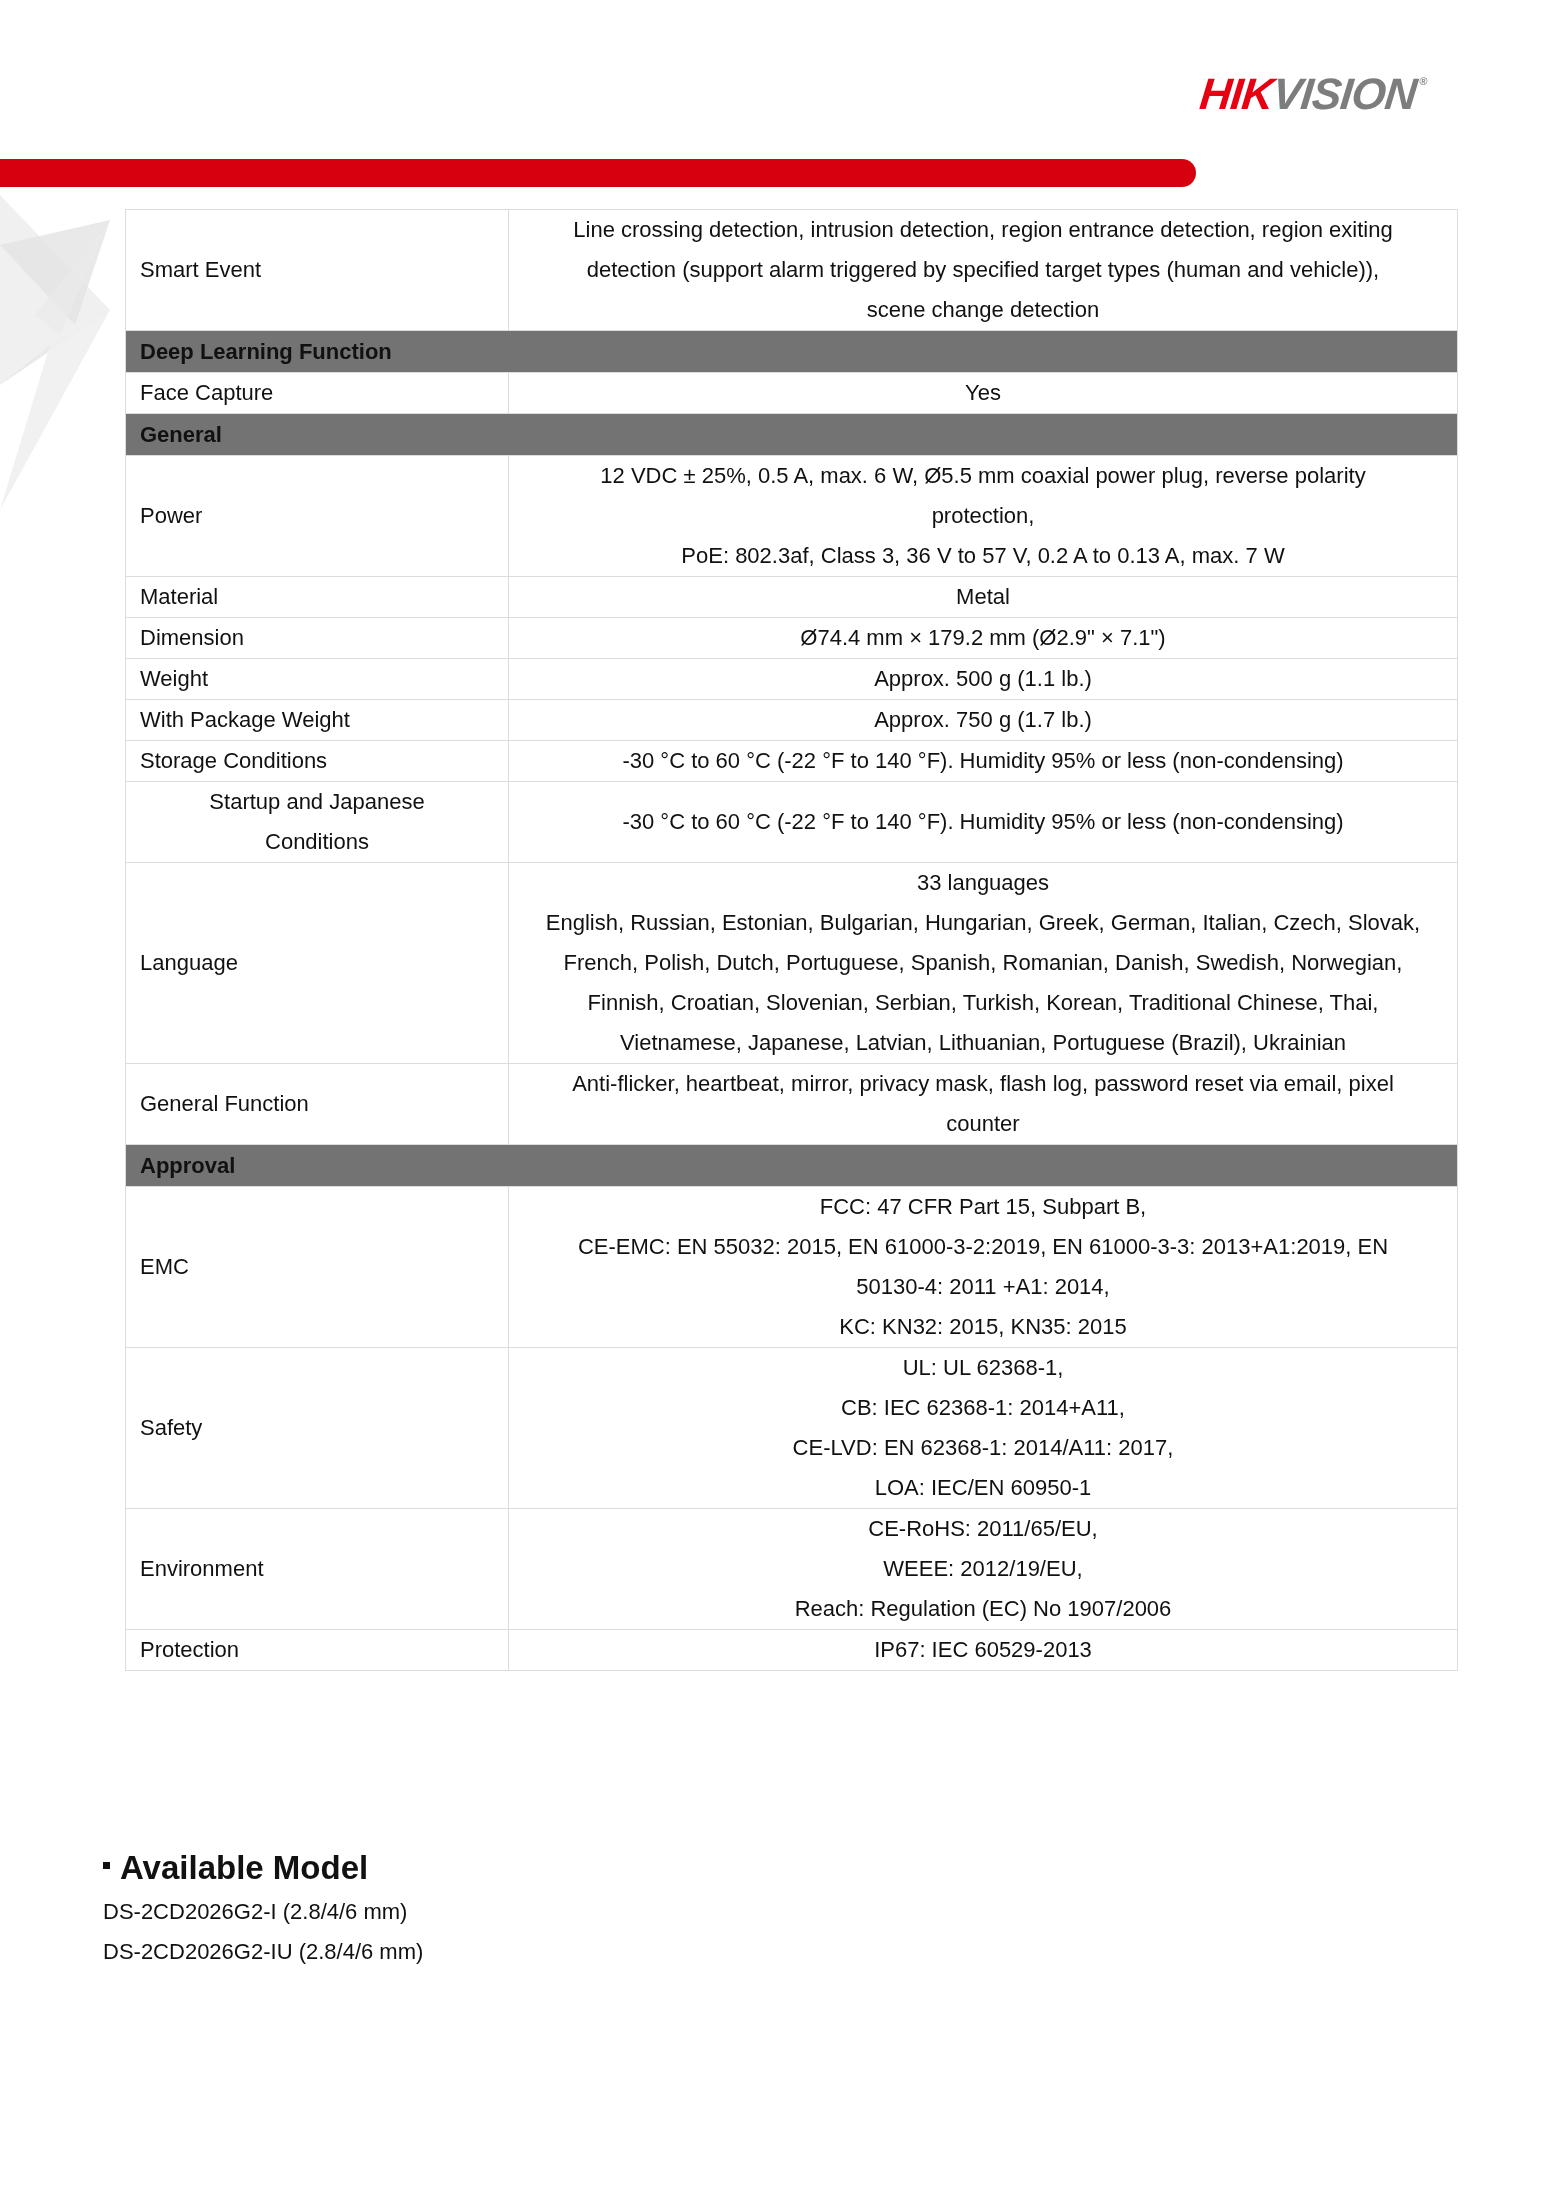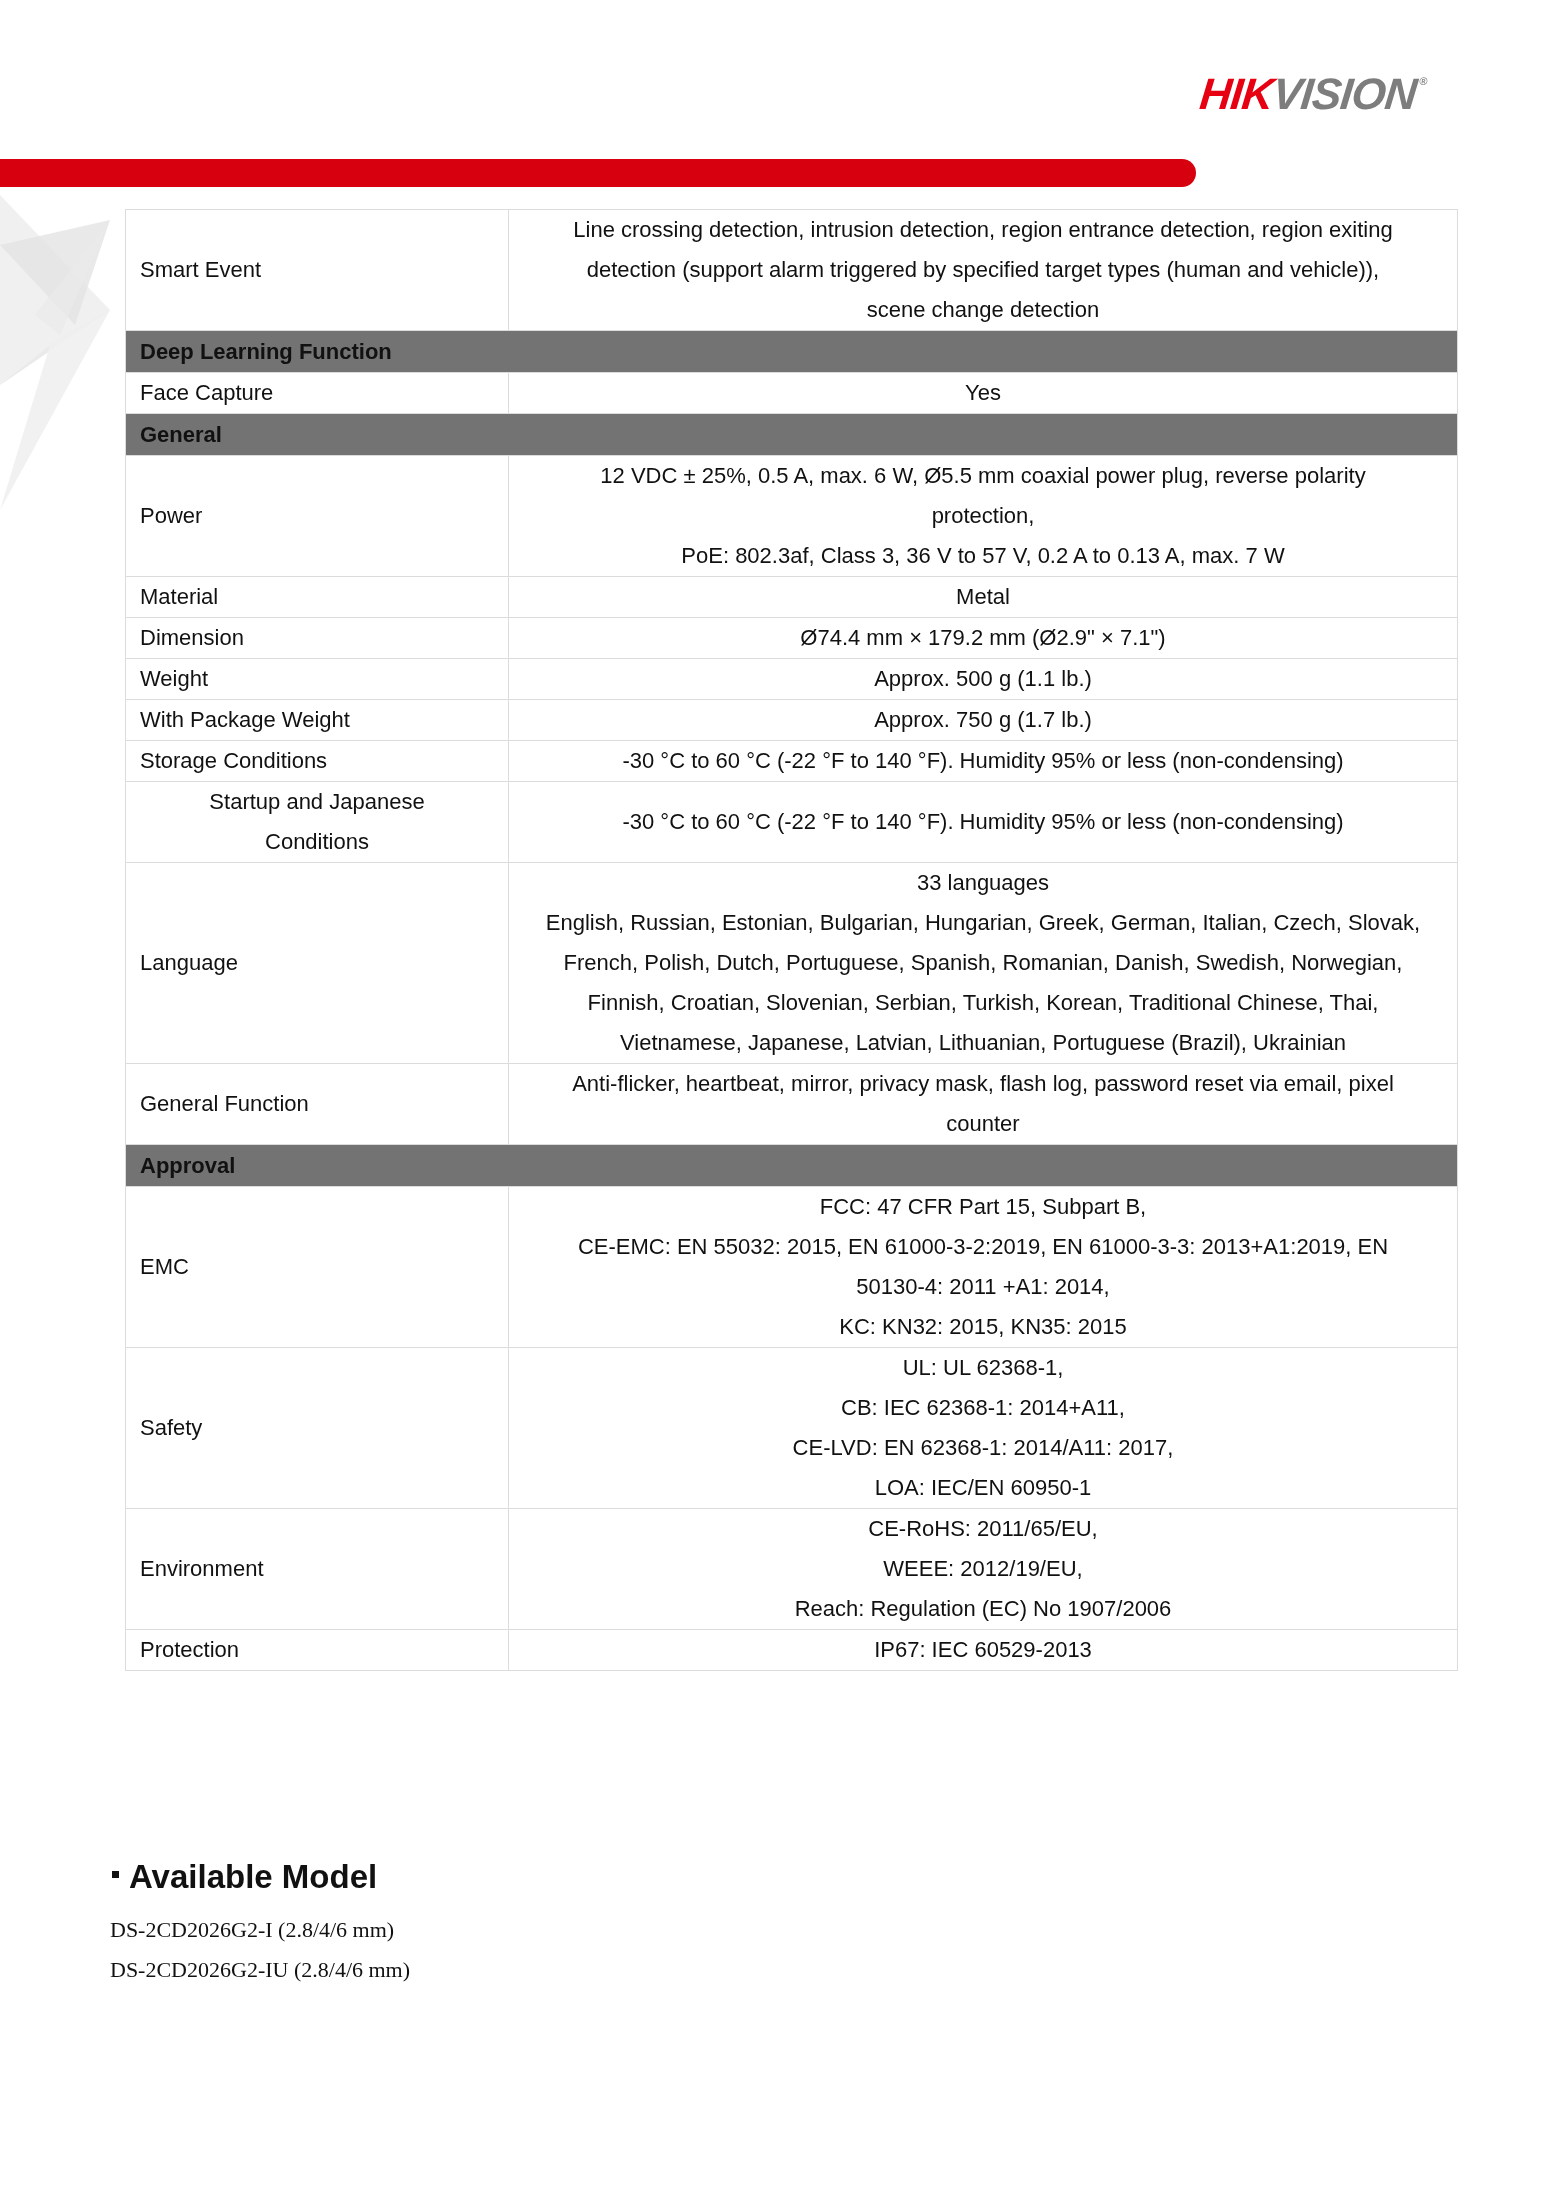--- a/index.html
+++ b/index.html
@@ -36,28 +36,28 @@
   }
   table.spec td.label { width: 354px; }
   table.spec tr.section td {
     background: #737373; font-weight: bold; height: 41px;
   }
   .value-line { display: block; text-align: center; }
   .available {
     position: absolute; left: 103px; top: 1844px; z-index: 1;
   }
   .available h2 {
-    margin: 9px; font-size: 33px; font-weight: bold; line-height: 48px; color: #111;
+    margin: 0; font-size: 33px; font-weight: bold; line-height: 48px; color: #111;
     display: flex; align-items: center;
   }
   .available .bullet {
     display: inline-block; width: 7px; height: 7px; background: #111; margin-right: 10px; margin-top: -6px;
   }
   .available .model {
-    font-size: 22px; line-height: 40px; margin-left: 7px; font-family: Liberation Serif, serif;
+    font-size: 22px; line-height: 40px; 
   }
 </style>
 </head>
 <body>
 
 <svg class="watermark" viewBox="0 0 125 330" xmlns="http://www.w3.org/2000/svg">
   <polygon points="0,10 110,125 0,200" fill="#eeeeee" opacity="0.9"></polygon>
   <polygon points="0,60 110,35 75,140" fill="#e4e4e4" opacity="0.8"></polygon>
   <polygon points="0,200 110,125 50,160" fill="#e8e8e8" opacity="0.8"></polygon>
   <polygon points="110,125 0,325 50,160" fill="#f0f0f0" opacity="0.9"></polygon>

